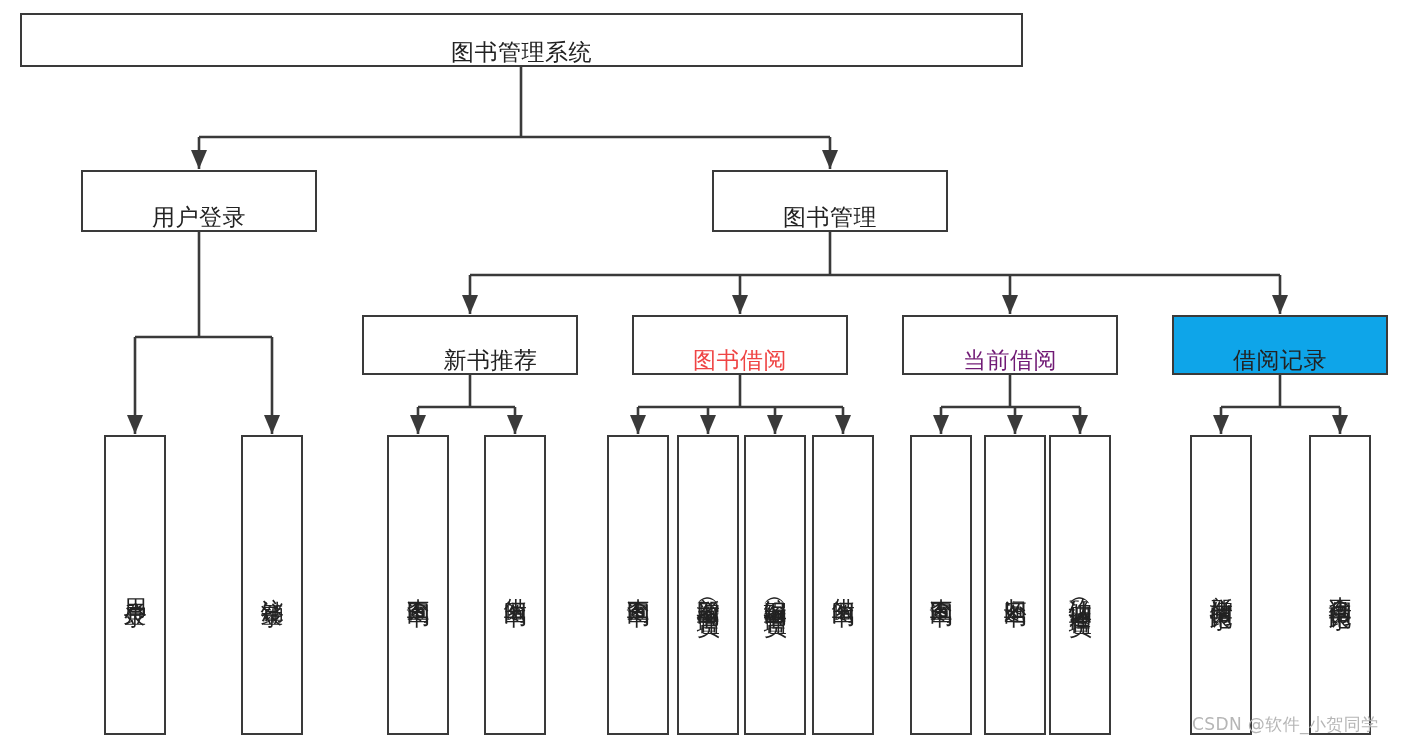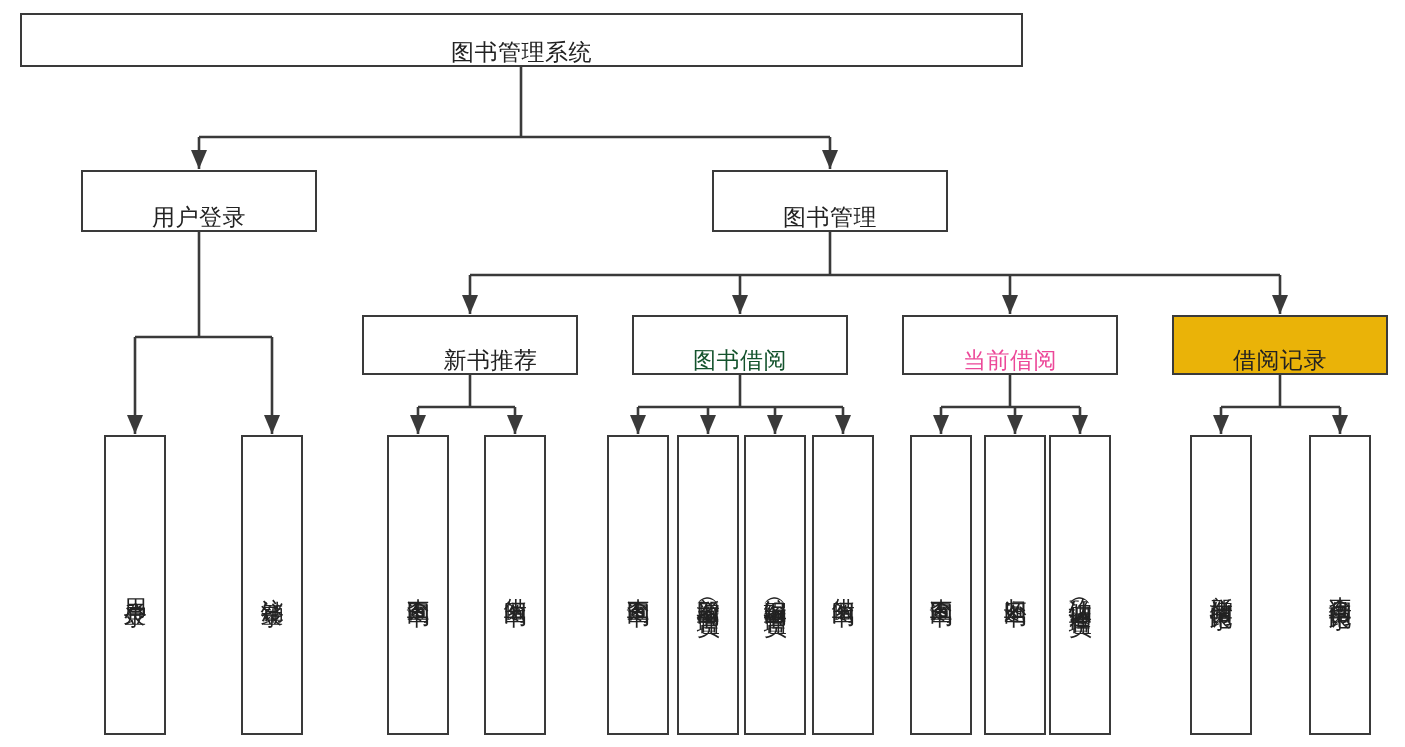--- a/index.html
+++ b/index.html
@@ -139,26 +139,26 @@
       <div class="node h" style="left: 81px; top: 170px; width: 236px; height: 62px; border-color: rgb(58, 58, 58); background: rgb(255, 255, 255);">
         <span class="label" style="color: rgb(34, 34, 34);">用户登录</span>
       </div>
       <div class="node h" style="left: 712px; top: 170px; width: 236px; height: 62px; border-color: rgb(58, 58, 58); background: rgb(255, 255, 255);">
         <span class="label" style="color: rgb(34, 34, 34); margin-top: 6px;">图书管理</span>
       </div>
       <div class="node h" style="left: 362px; top: 315px; width: 216px; height: 60px; border-color: rgb(58, 58, 58); background: rgb(255, 255, 255); padding-left: 41px;">
         <span class="label" style="color: rgb(34, 34, 34);">新书推荐</span>
       </div>
       <div class="node h" style="left: 632px; top: 315px; width: 216px; height: 60px; border-color: rgb(58, 58, 58); background: rgb(255, 255, 255);">
-        <span class="label" style="color: #14532d;">图书借阅</span>
+        <span class="label" style="color: #ef4444;">图书借阅</span>
       </div>
       <div class="node h" style="left: 902px; top: 315px; width: 216px; height: 60px; border-color: rgb(58, 58, 58); background: rgb(255, 255, 255);">
-        <span class="label" style="color: #ec4899;">当前借阅</span>
-      </div>
-      <div class="node h" style="left: 1172px; top: 315px; width: 216px; height: 60px; border-color: rgb(58, 58, 58); background: #eab308;">
+        <span class="label" style="color: #701a75;">当前借阅</span>
+      </div>
+      <div class="node h" style="left: 1172px; top: 315px; width: 216px; height: 60px; border-color: rgb(58, 58, 58); background: #0ea5e9;">
         <span class="label" style="color: rgb(34, 34, 34);">借阅记录</span>
       </div>
       <div class="node v" style="left: 104px; top: 435px; width: 62px; height: 300px; border-color: rgb(58, 58, 58); background: rgb(255, 255, 255);">
         <span class="label" style="color: rgb(34, 34, 34);">用户登录</span>
       </div>
       <div class="node v" style="left: 241px; top: 435px; width: 62px; height: 300px; border-color: rgb(58, 58, 58); background: rgb(255, 255, 255);">
         <span class="label" style="color: rgb(34, 34, 34);">注销登录</span>
       </div>
       <div class="node v" style="left: 387px; top: 435px; width: 62px; height: 300px; border-color: rgb(58, 58, 58); background: rgb(255, 255, 255);">
         <span class="label" style="color: rgb(34, 34, 34);">查询图书</span>
@@ -187,13 +187,14 @@
       <div class="node v top" style="left: 1049px; top: 435px; width: 62px; height: 300px; border-color: rgb(58, 58, 58); background: rgb(255, 255, 255);">
         <span class="label" style="color: rgb(34, 34, 34);">确认归还（管理员）</span>
       </div>
       <div class="node v" style="left: 1190px; top: 435px; width: 62px; height: 300px; border-color: rgb(58, 58, 58); background: rgb(255, 255, 255);">
         <span class="label" style="color: rgb(34, 34, 34);">新增借阅记录</span>
       </div>
       <div class="node v" style="left: 1309px; top: 435px; width: 62px; height: 300px; border-color: rgb(58, 58, 58); background: rgb(255, 255, 255);">
         <span class="label" style="color: rgb(34, 34, 34);">查询借阅记录</span>
       </div>
     </div>
+  <div class="watermark" style="left: 1192px; top: 713px; color: rgb(182, 182, 182);">CSDN @软件_小贺同学</div>
 </div>
 
 </body></html>

